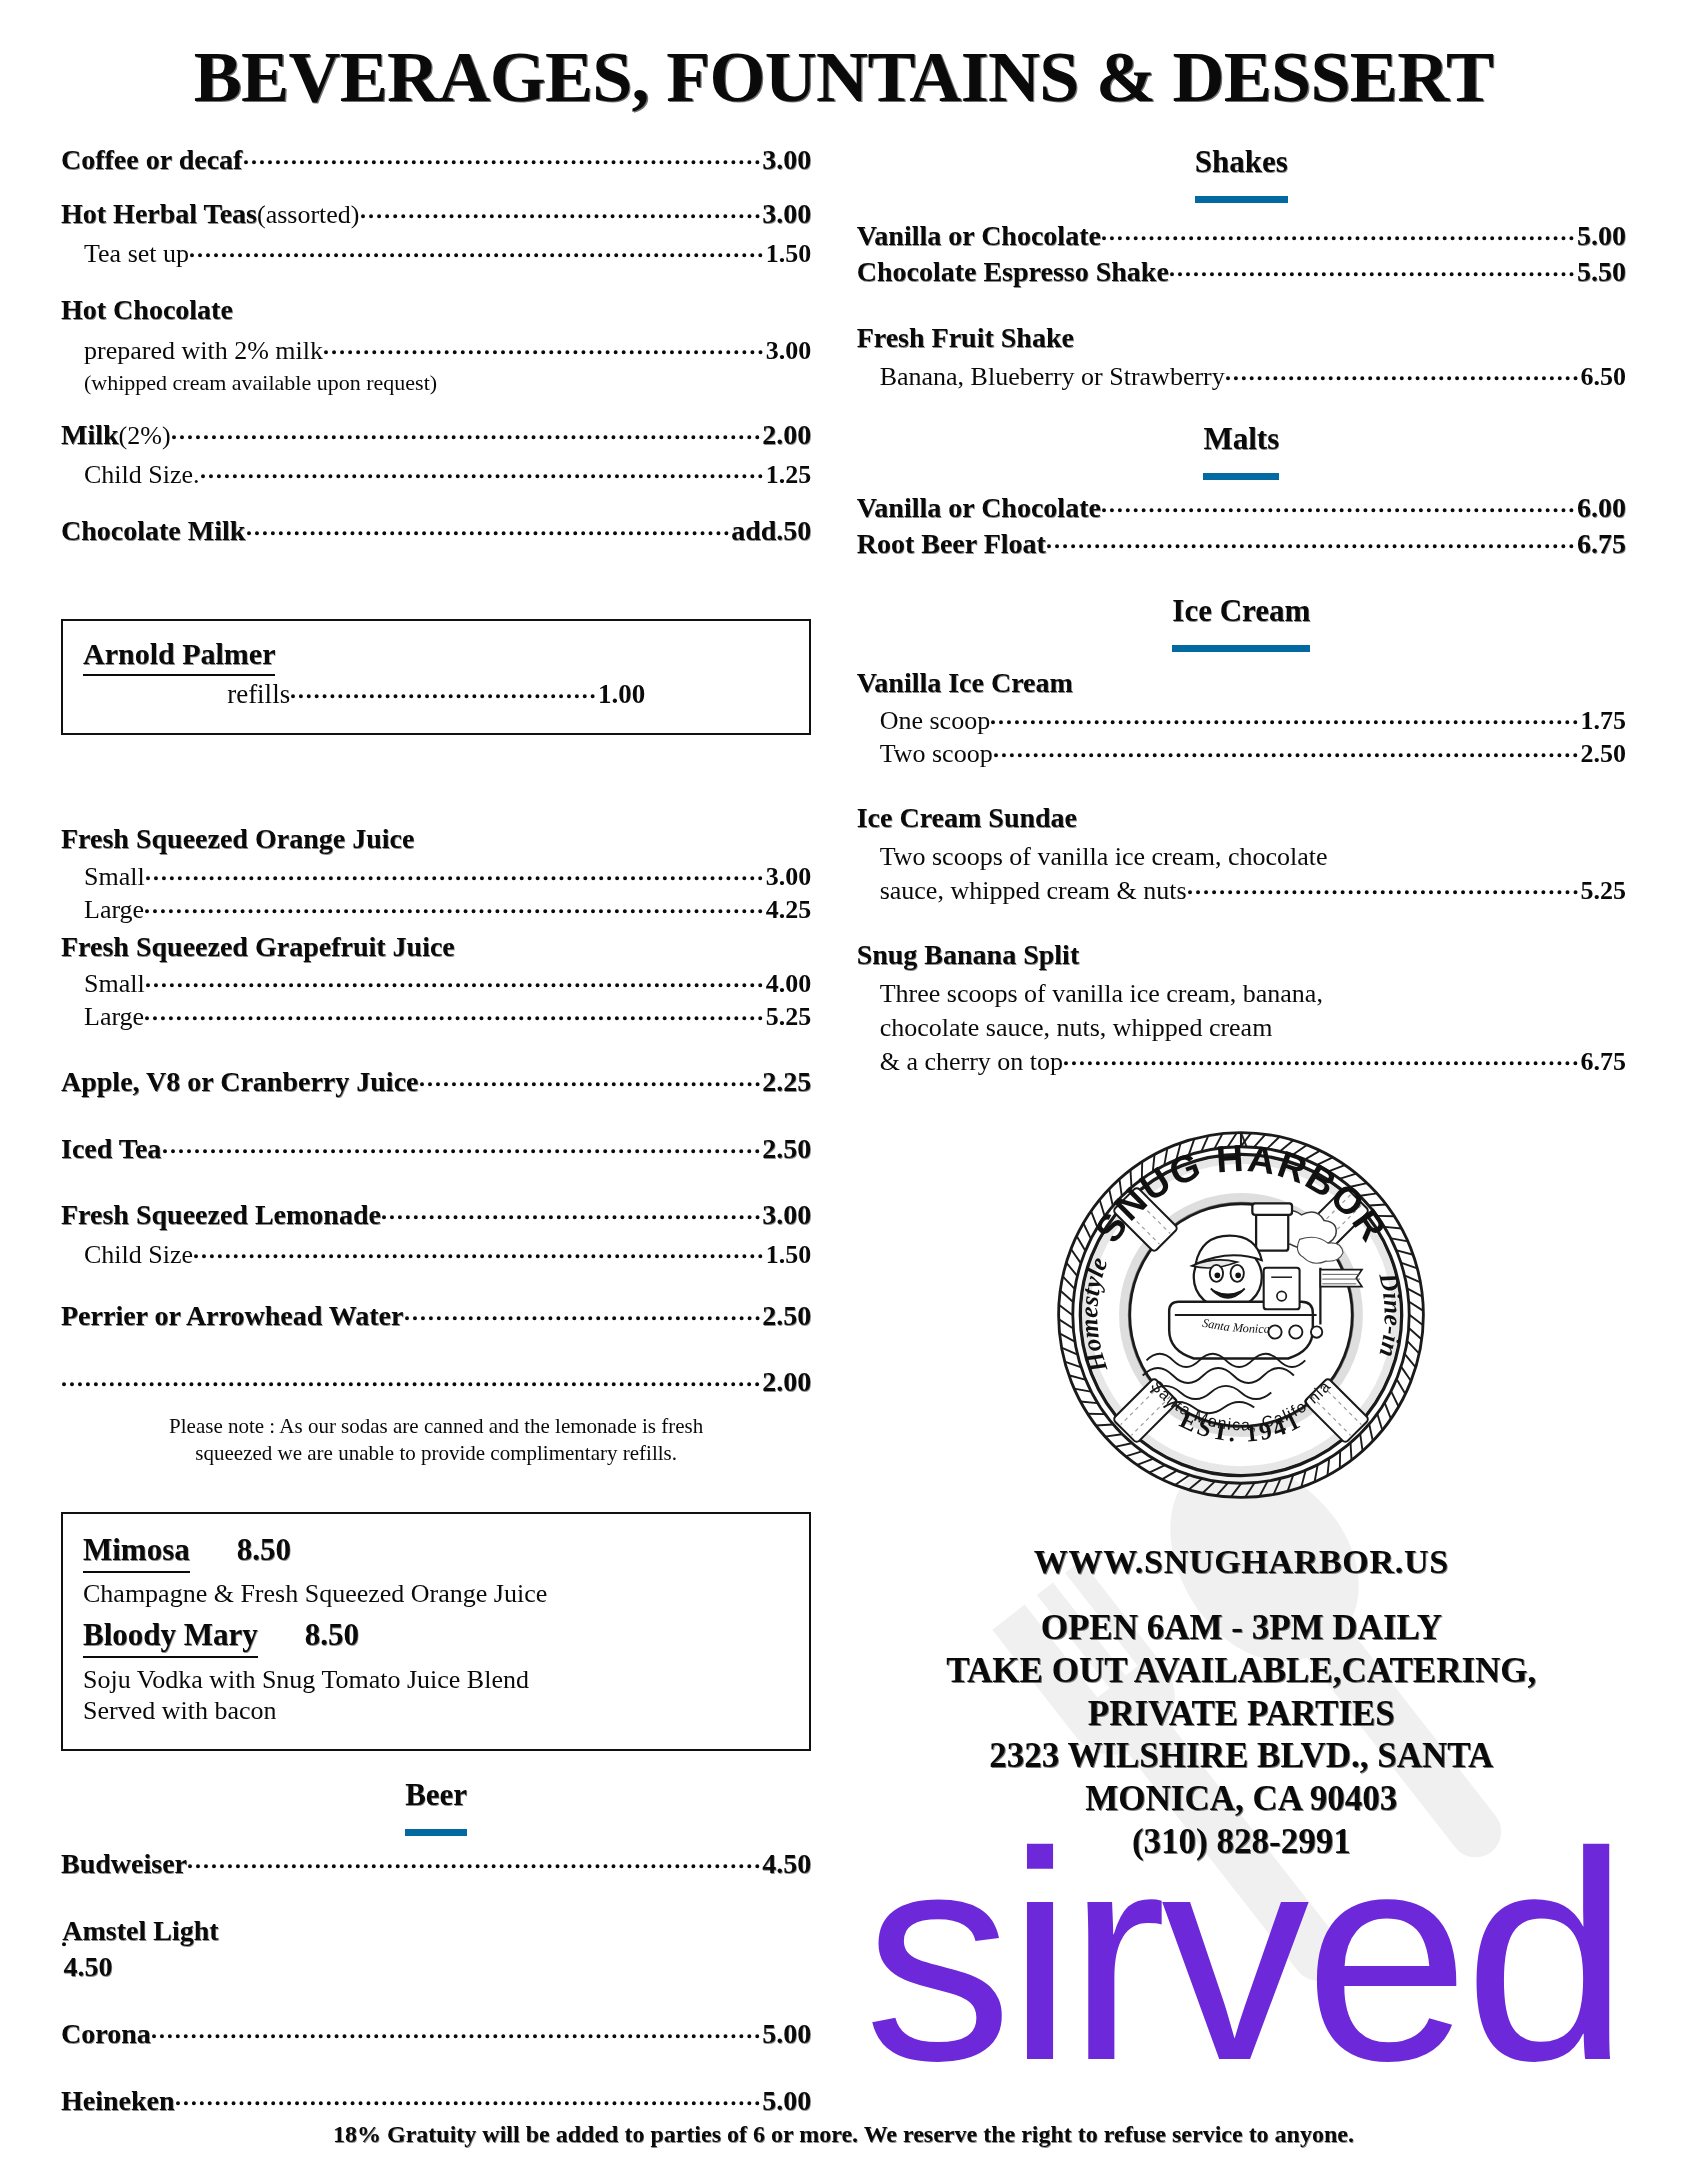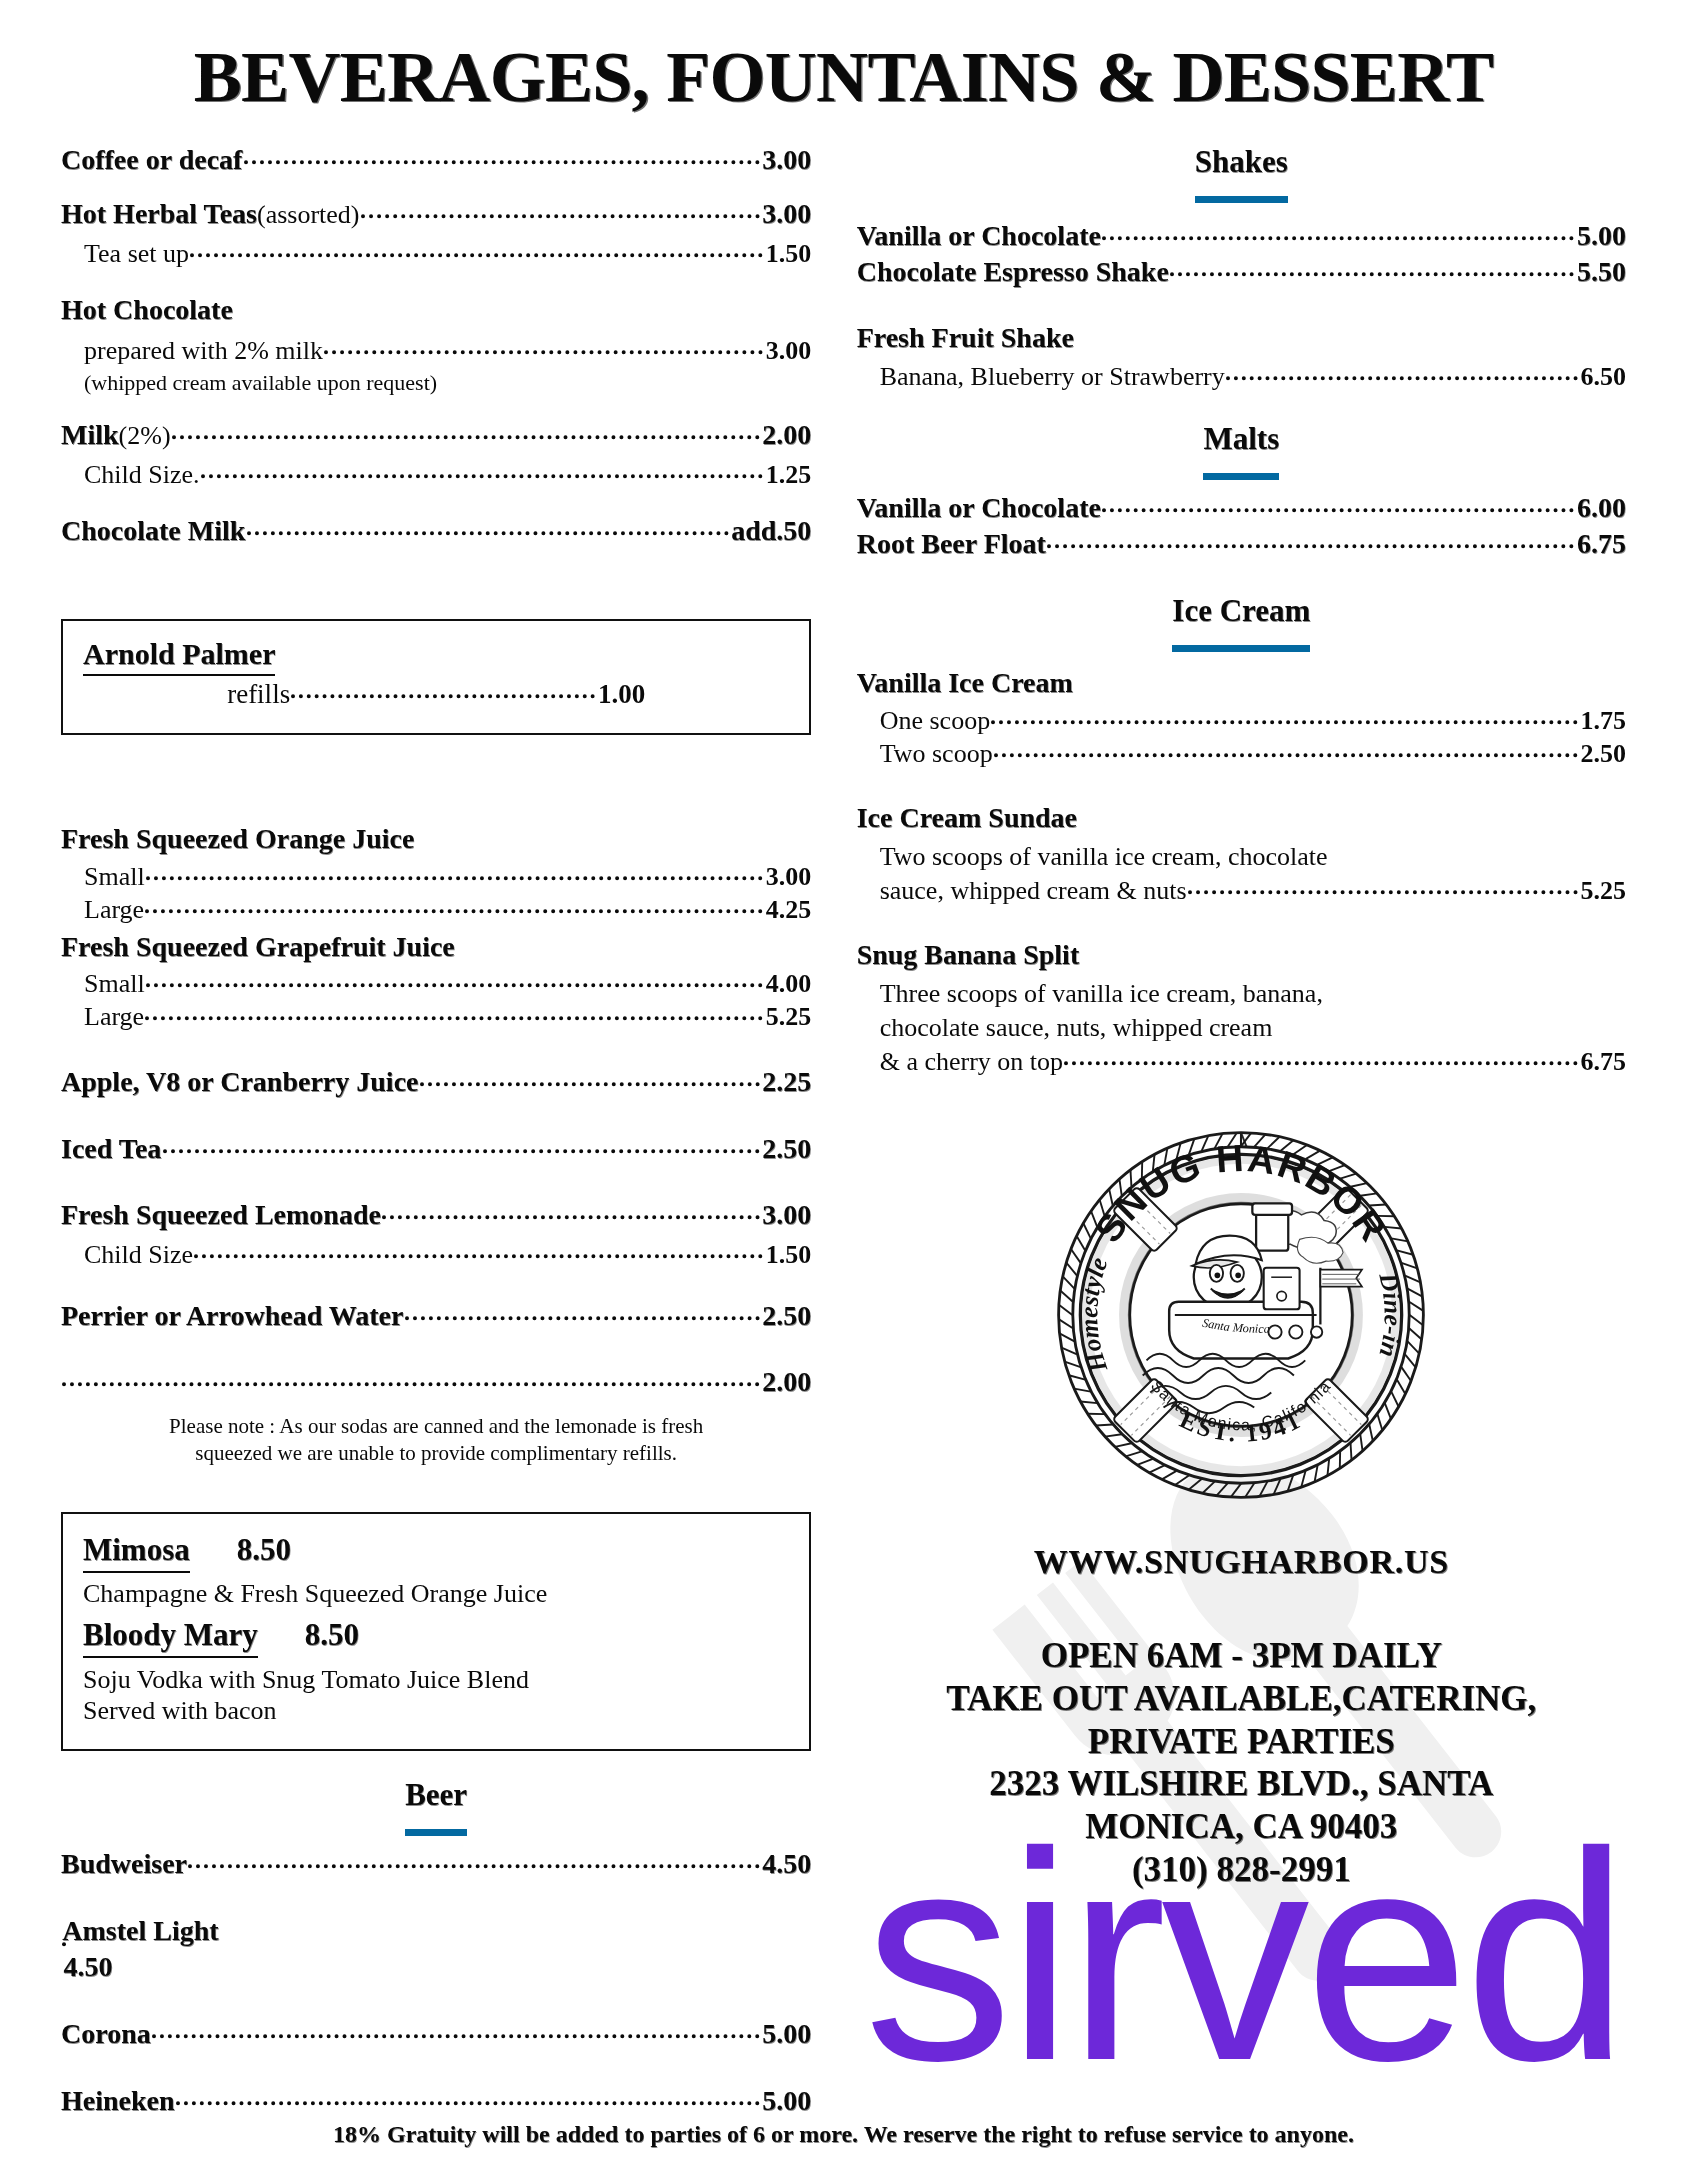--- a/index.html
+++ b/index.html
@@ -120,21 +120,21 @@
   .note-center { text-align:center; font-size:21px; line-height:1.3; }
 
   
   .logo-wrap { display:flex; justify-content:center; margin-top:50px; }
   .logo { width:378px; height:378px; }
 
   .web { text-align:center; font-size:34px; font-weight:900; letter-spacing:0.7px;
          margin-top:39px; text-shadow:1px 1px 0 rgba(0,0,0,0.5); }
 
   .addr { text-align:center; font-size:35px; font-weight:900; line-height:1.22;
-          margin-top:54px; text-shadow:1px 1px 0 rgba(0,0,0,0.5); }
+          margin-top:26px; text-shadow:1px 1px 0 rgba(0,0,0,0.5); }
 
   .footer-note {
     position:absolute; left:0; right:0; bottom:35px;
     text-align:center; font-size:24px; font-weight:900;
     text-shadow:0.7px 0.7px 0 rgba(0,0,0,0.45);
     z-index:3;
   }
 </style>
 </head>
 <body>

